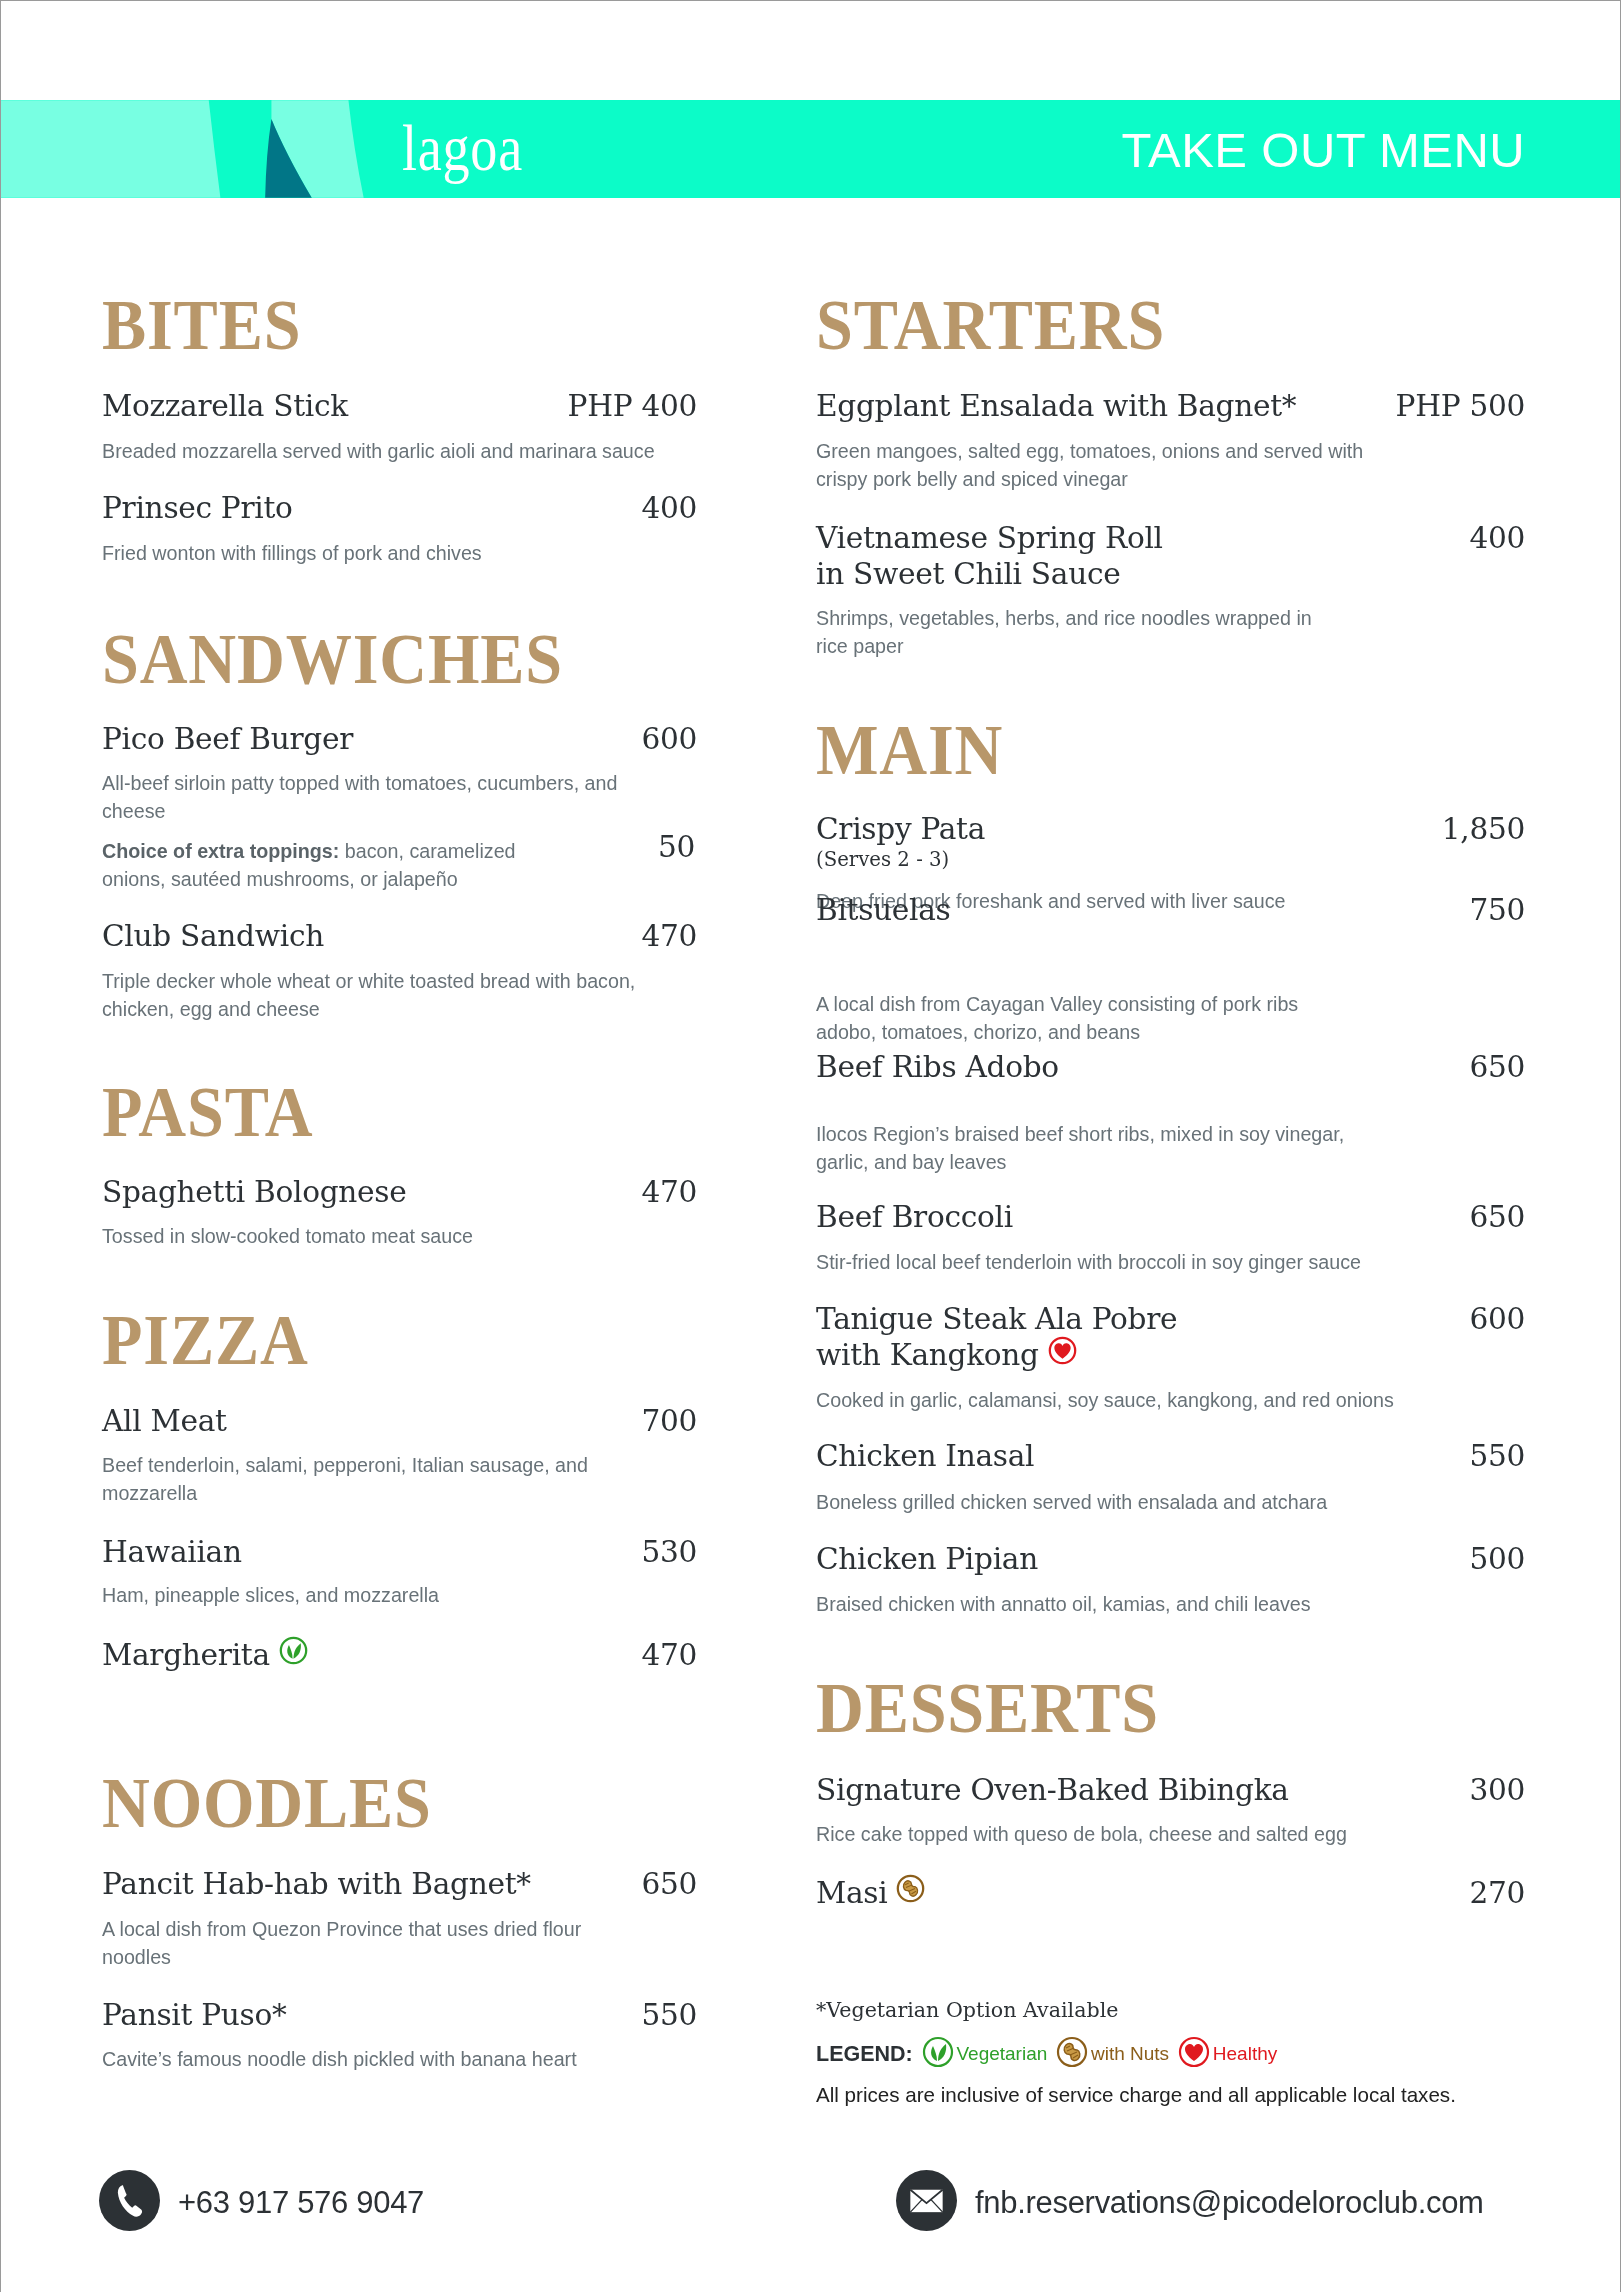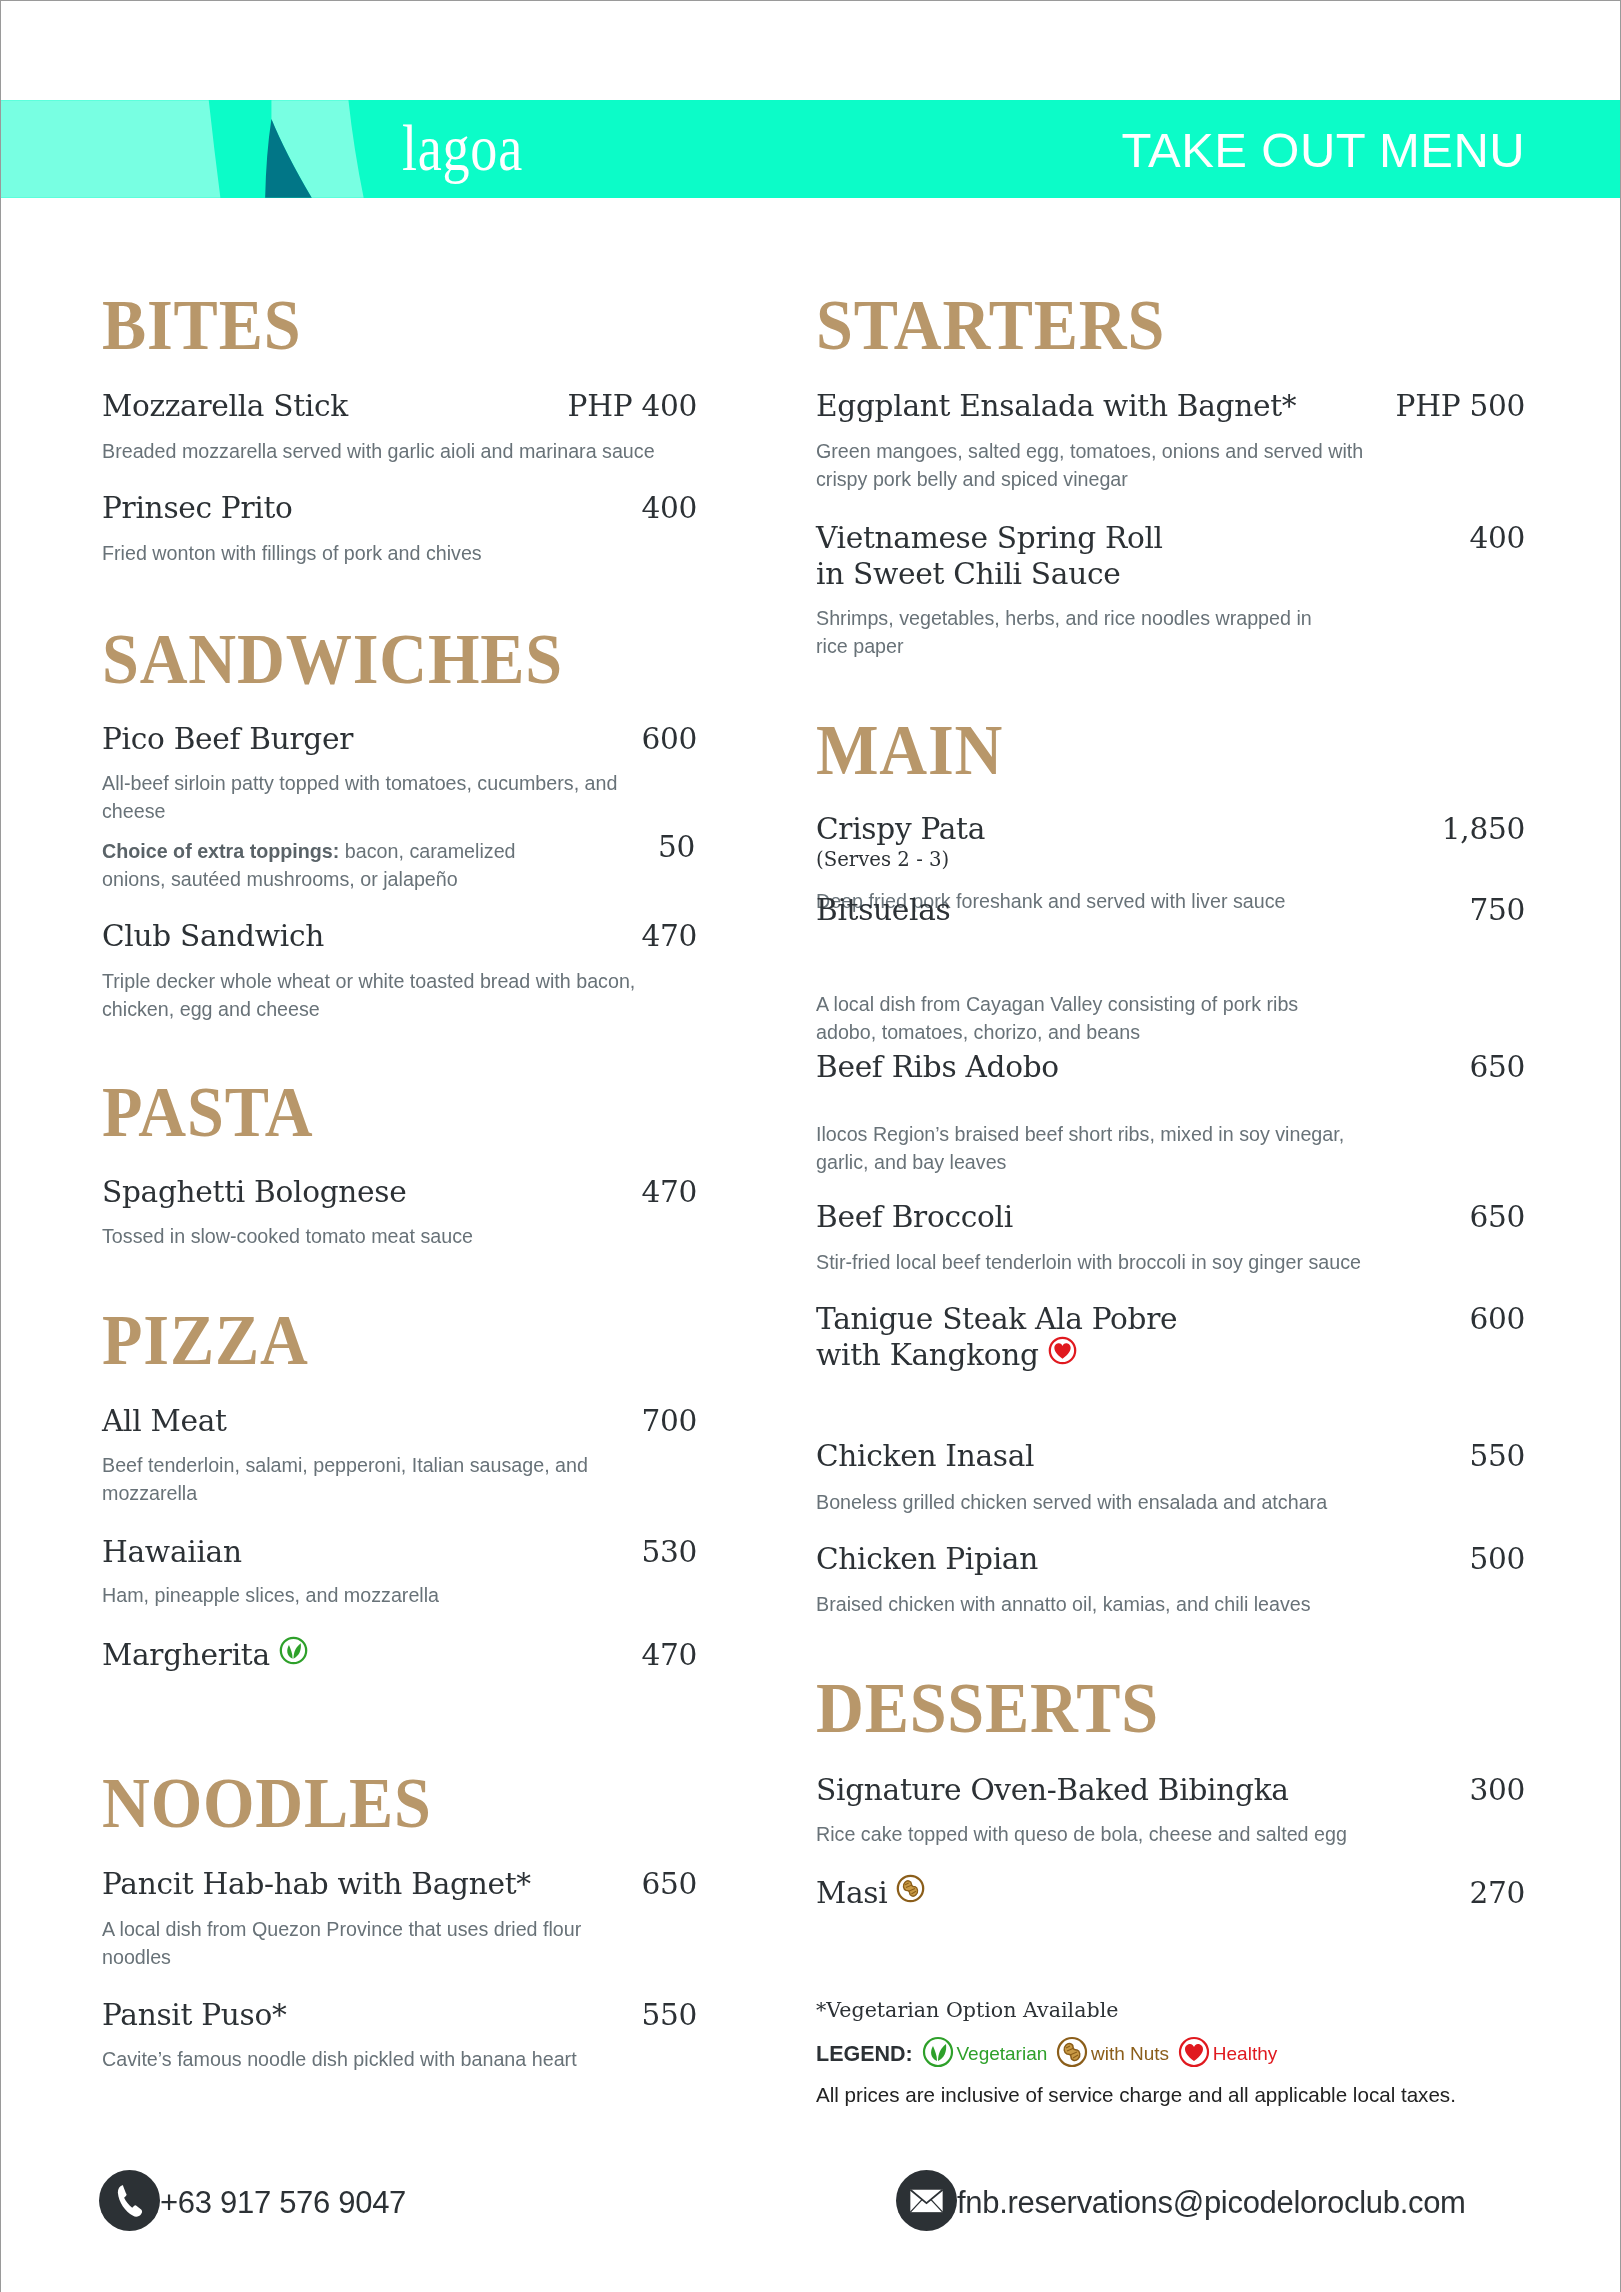--- a/index.html
+++ b/index.html
@@ -45,21 +45,21 @@
   .inline-icon { display: inline-block; vertical-align: middle; margin-left: 9px; position: relative; top: -2.7px; }
   .note {
     position: absolute; font-family: "DejaVu Serif", serif; font-size: 20.6px; color: #2c3135; line-height: 27px;
   }
   .legend { position: absolute; left: 815px; top: 2036px; display: flex; align-items: center; height: 34px; }
   .legend-label { font-family: "Liberation Sans", sans-serif; font-weight: bold; font-size: 21.5px; color: #2c3135; margin-right: 9px; }
   .legend-item { display: flex; align-items: center; margin-right: 9px; font-family: "Liberation Sans", sans-serif; font-size: 19px; }
   .legend-item svg { margin-right: 2.7px; }
   .disclaimer { position: absolute; left: 815px; top: 2080px; font-family: "Liberation Sans", sans-serif; font-size: 20.6px; color: #222; line-height: 27px; }
   .contact { position: absolute; display: flex; align-items: center; }
-  .contact-text { font-family: "Liberation Sans", sans-serif; font-size: 31px; color: #2c3135; letter-spacing: -0.3px; }
+  .contact-text { font-family: "Liberation Sans", sans-serif; font-size: 31px; color: #2c3135; margin-left: 18px; letter-spacing: -0.3px; }
 </style>
 </head>
 <body>
 
 <div class="page">
 
   <div class="banner">
     <svg width="1619" height="98" viewBox="0 0 1808 109">
       <rect x="0" y="0" width="1808" height="109" fill="#0cfcc8"></rect>
       <path d="M0 0 L232 0 Q238 55 245 109 L0 109 Z" fill="#78ffe2"></path>
@@ -179,20 +179,21 @@
   </div>
   <div class="desc" style="left:815px; top:1247px; width:709px;">Stir-fried local beef tenderloin with broccoli in soy ginger sauce</div>
 
   <div class="row rcol" style="top:1300px;">
     <span class="name"><span>Tanigue Steak Ala Pobre</span><br><span>with Kangkong</span><span class="inline-icon"><svg width="29" height="29" viewBox="0 0 32 32">
             <circle cx="16" cy="16" r="14" fill="none" stroke="#e0191f" stroke-width="2.5"></circle>
             <path d="M16 25 C9 20 7 16 7 13 C7 9.5 10 8 12 8 C14 8 15.5 9.5 16 11 C16.5 9.5 18 8 20 8 C22 8 25 9.5 25 13 C25 16 23 20 16 25 Z" fill="#e0191f"></path>
           </svg></span></span>
     <span class="price">600</span>
   </div>
+  <div class="desc" style="left:815px; top:1385px; width:709px;">Cooked in garlic, calamansi, soy sauce, kangkong, and red onions</div>
 
   <div class="row rcol" style="top:1437px;">
     <span class="name">Chicken Inasal</span>
     <span class="price">550</span>
   </div>
   <div class="desc" style="left:815px; top:1487px; width:709px;">Boneless grilled chicken served with ensalada and atchara</div>
 
   <div class="row rcol" style="top:1540px;">
     <span class="name">Chicken Pipian</span>
     <span class="price">500</span>

